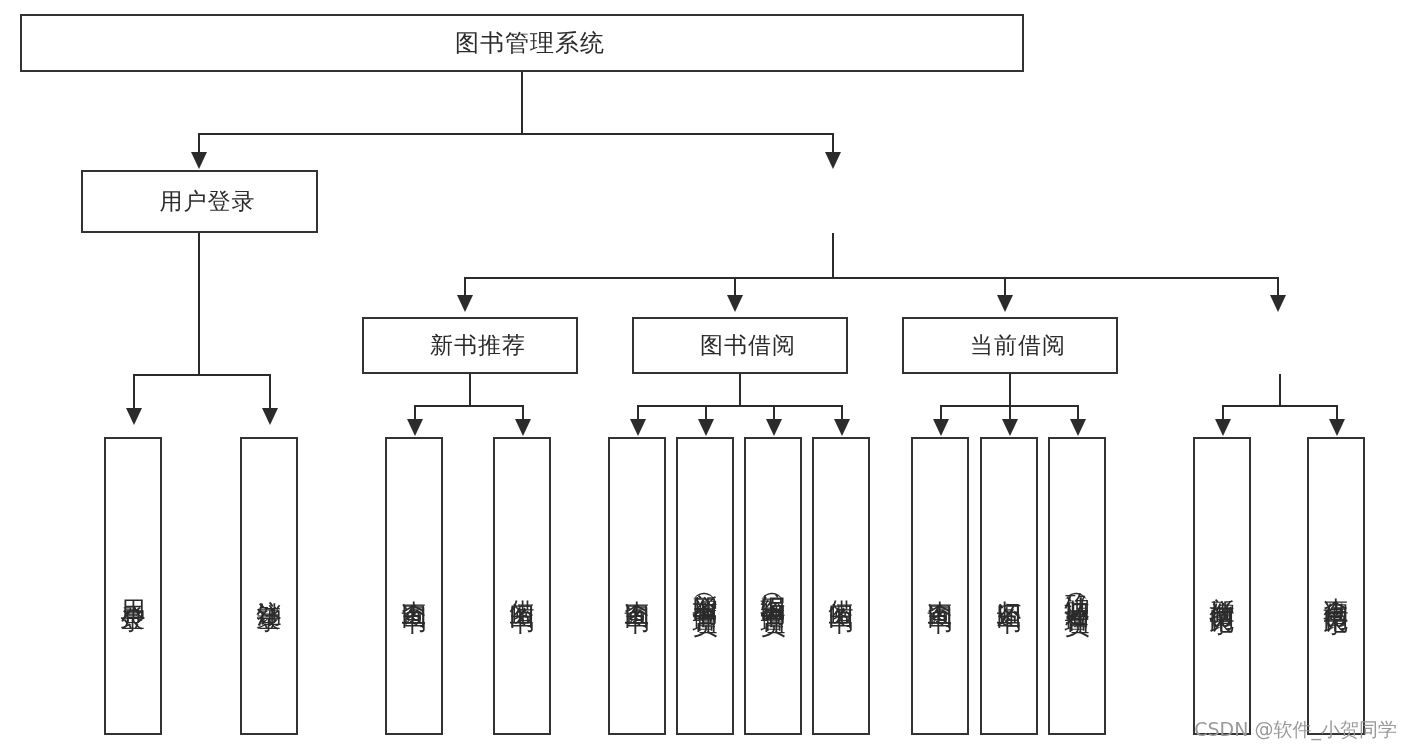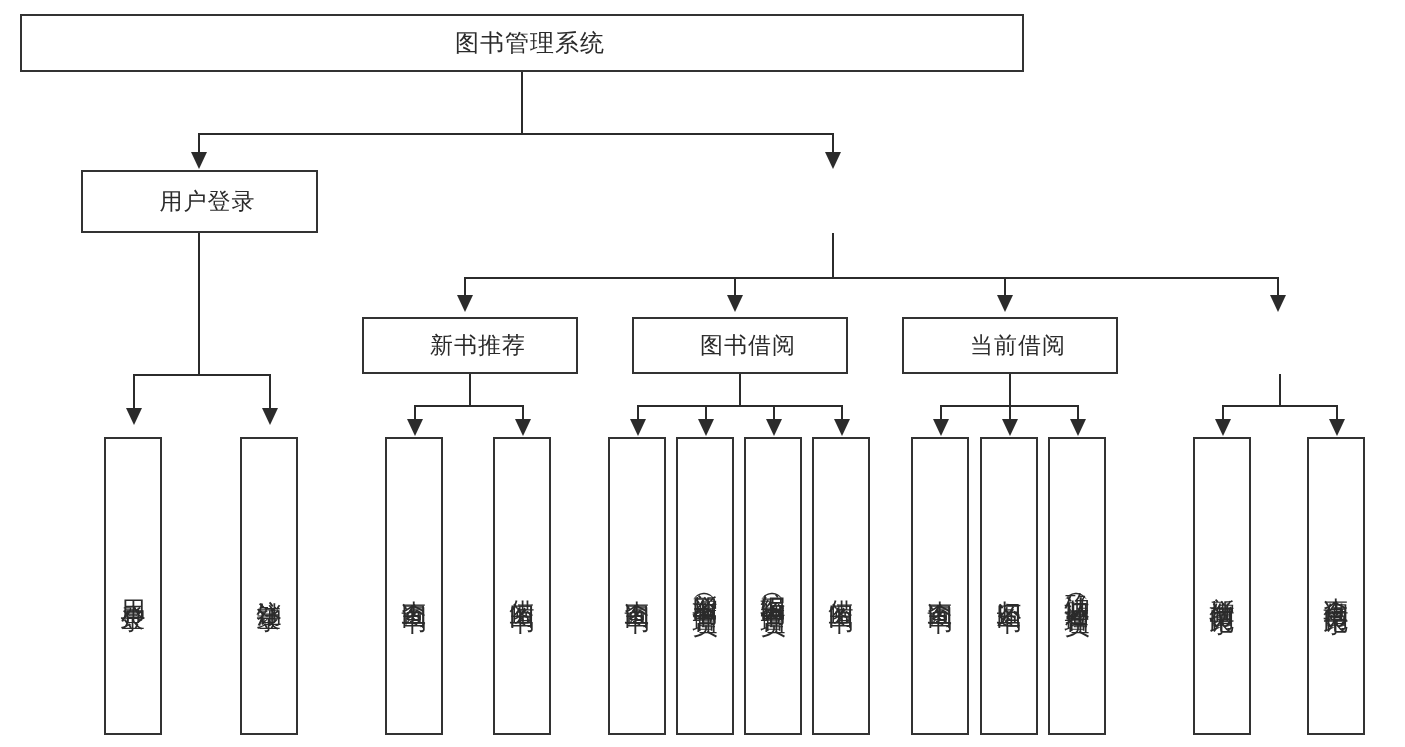--- a/index.html
+++ b/index.html
@@ -202,14 +202,15 @@
     <span class="vlabel">确认归还（管理员）</span>
   </div>
 
   <div class="node vert" style="left:1193px; top:437px; width:58px; height:298px;">
     <span class="vlabel">新增借阅记录</span>
   </div>
   <div class="node vert" style="left:1307px; top:437px; width:58px; height:298px;">
     <span class="vlabel">查询借阅记录</span>
   </div>
 
+  <div id="watermark">CSDN @软件_小贺同学</div>
 
 </div>
 
 </body></html>

